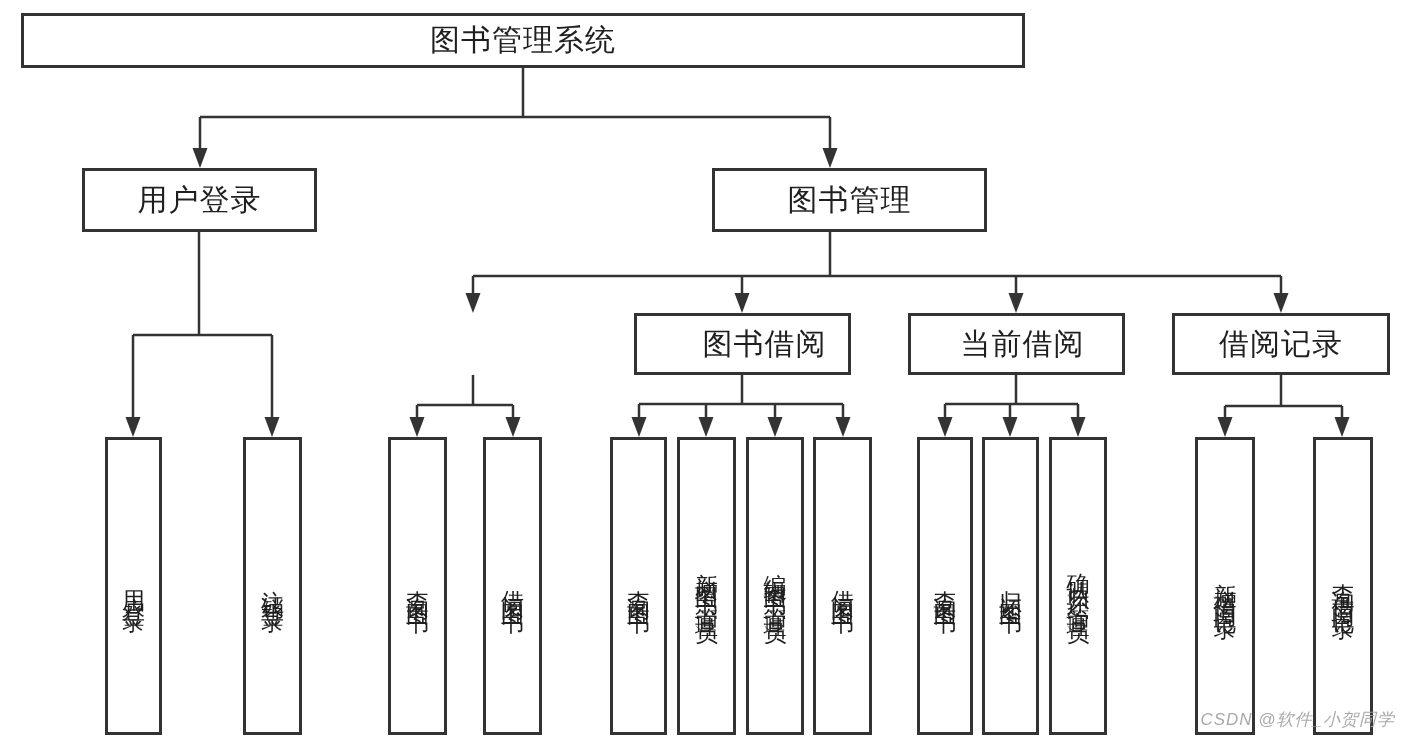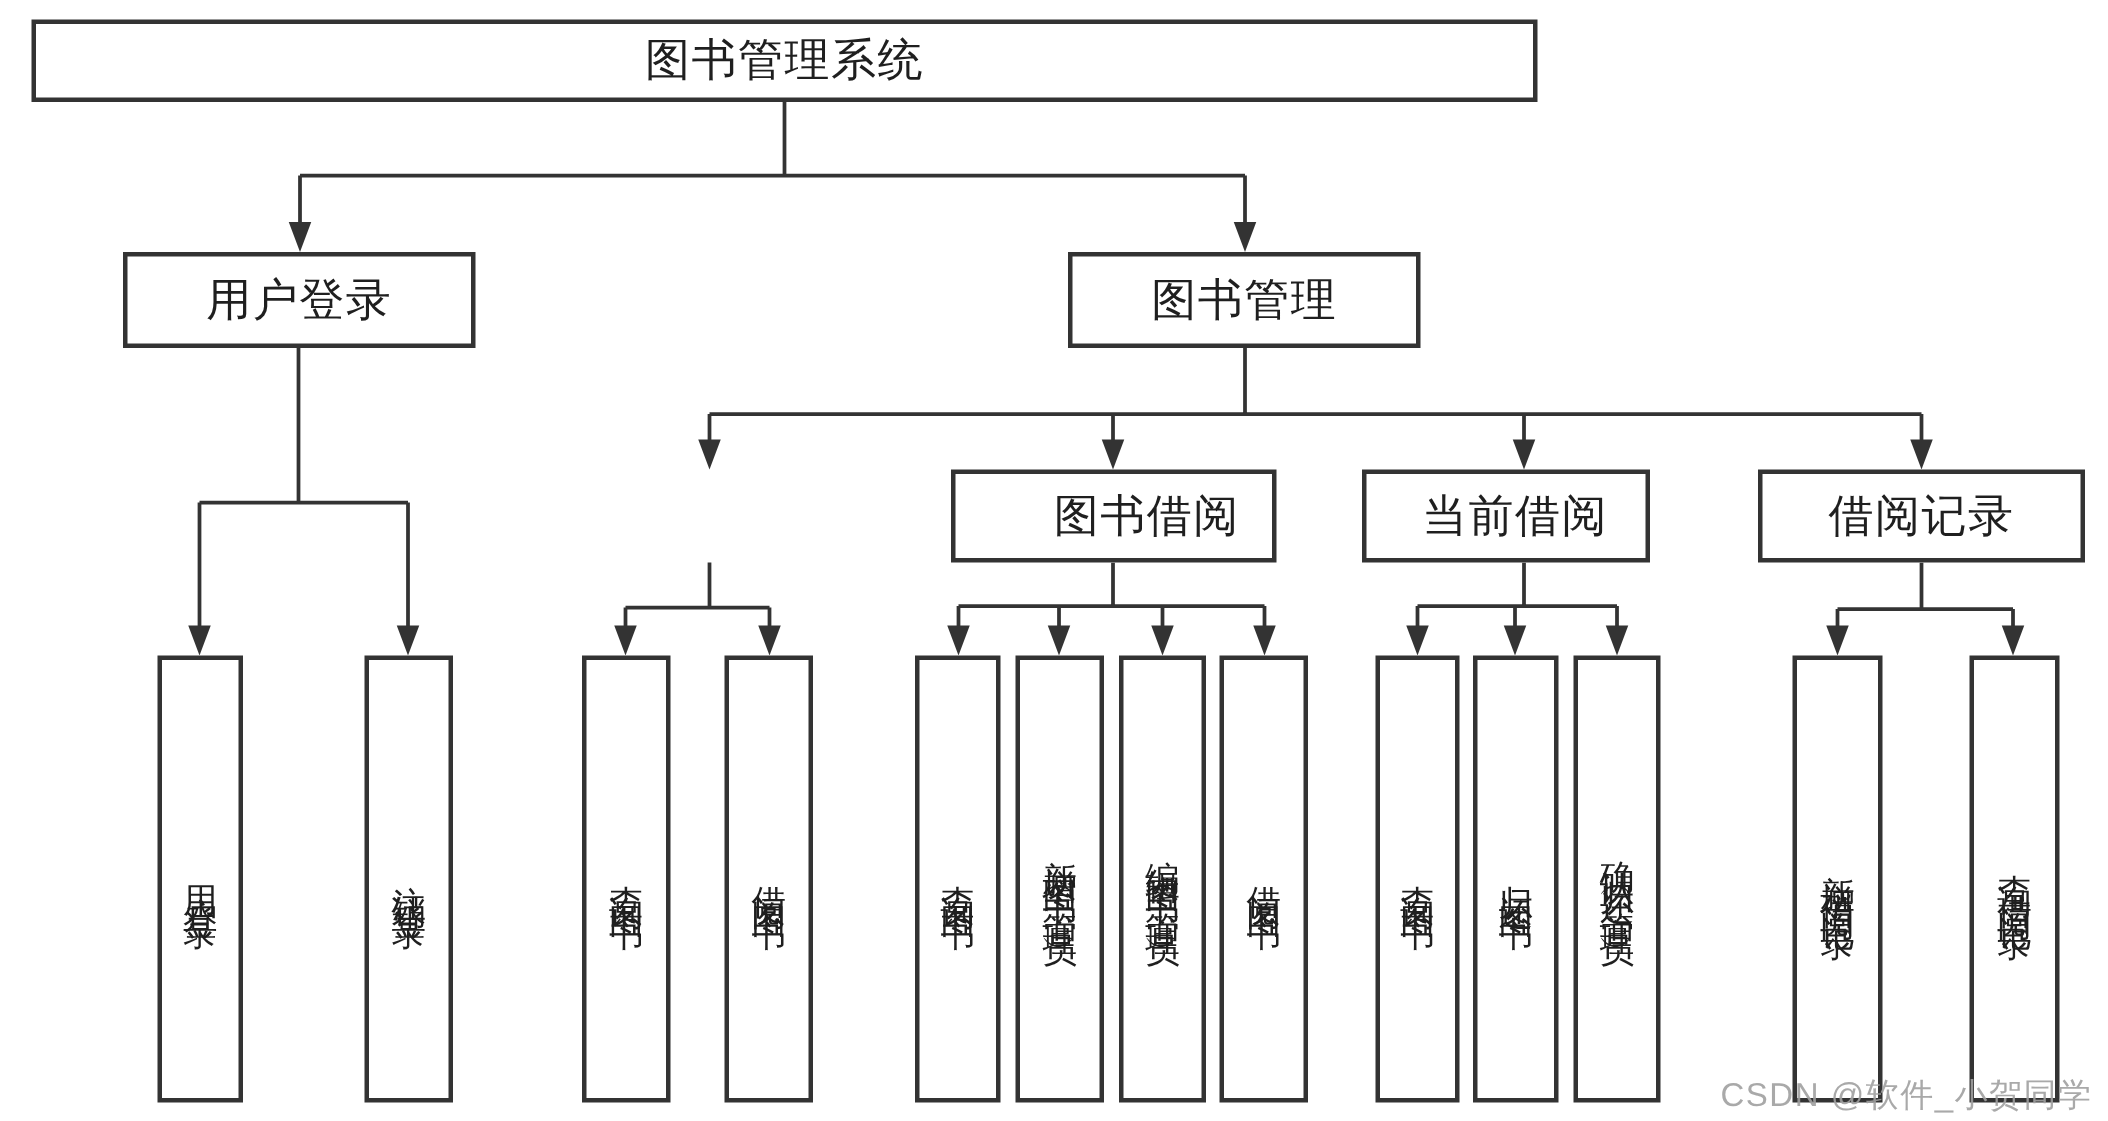--- a/index.html
+++ b/index.html
@@ -43,26 +43,27 @@
     text-orientation: mixed;
     font-size: 23px;
     letter-spacing: 7px;
     line-height: 1;
     color: #1f1f1f;
     white-space: nowrap;
   }
   #watermark {
     position: absolute;
     right: 10px;
-    bottom: 2px;
-    font-size: 22px;
+    bottom: 16px;
+    font-size: 17px;
     color: rgba(160,160,160,0.9);
     letter-spacing: 1px;
     z-index: 5;
     white-space: nowrap;
+    font-style: italic;
   }
 </style>
 </head>
 <body>
 
 <div id="stage">
 
   <svg id="connectors" viewBox="0 0 1405 747" xmlns="http://www.w3.org/2000/svg">
     <g stroke="#333333" stroke-width="2.5" fill="none">
 
@@ -99,24 +100,24 @@
       <polygon points="1002.5,417 1017.5,417 1010,437"></polygon>
       <polygon points="1070.5,417 1085.5,417 1078,437"></polygon>
       <polygon points="1217.5,417 1232.5,417 1225,437"></polygon>
       <polygon points="1334.5,417 1349.5,417 1342,437"></polygon>
     </g>
   </svg>
 
   <div class="box" style="left:21px; top:13px; width:1004px; height:55px;">图书管理系统</div>
 
   <div class="box" style="left:82px; top:168px; width:235px; height:64px;">用户登录</div>
-  <div class="box" style="left:712px; top:168px; width:235px; height:64px;">图书管理</div>
+  <div class="box" style="left:712px; top:168px; width:275px; height:64px;">图书管理</div>
 
   <div class="box" style="left:634px; top:313px; width:217px; height:62px;padding-left:44px;">图书借阅</div>
-  <div class="box" style="left:908px; top:313px; width:192px; height:62px;padding-left:12px;">当前借阅</div>
+  <div class="box" style="left:908px; top:313px; width:217px; height:62px;padding-left:12px;">当前借阅</div>
   <div class="box" style="left:1172px; top:313px; width:218px; height:62px;">借阅记录</div>
 
   <div class="vbox" style="left:105px; top:437px; width:57px; height:298px;">
     <span>用户登录</span>
   </div>
   <div class="vbox" style="left:243px; top:437px; width:59px; height:298px;">
     <span>注销登录</span>
   </div>
 
   <div class="vbox" style="left:388px; top:437px; width:59px; height:298px;">

